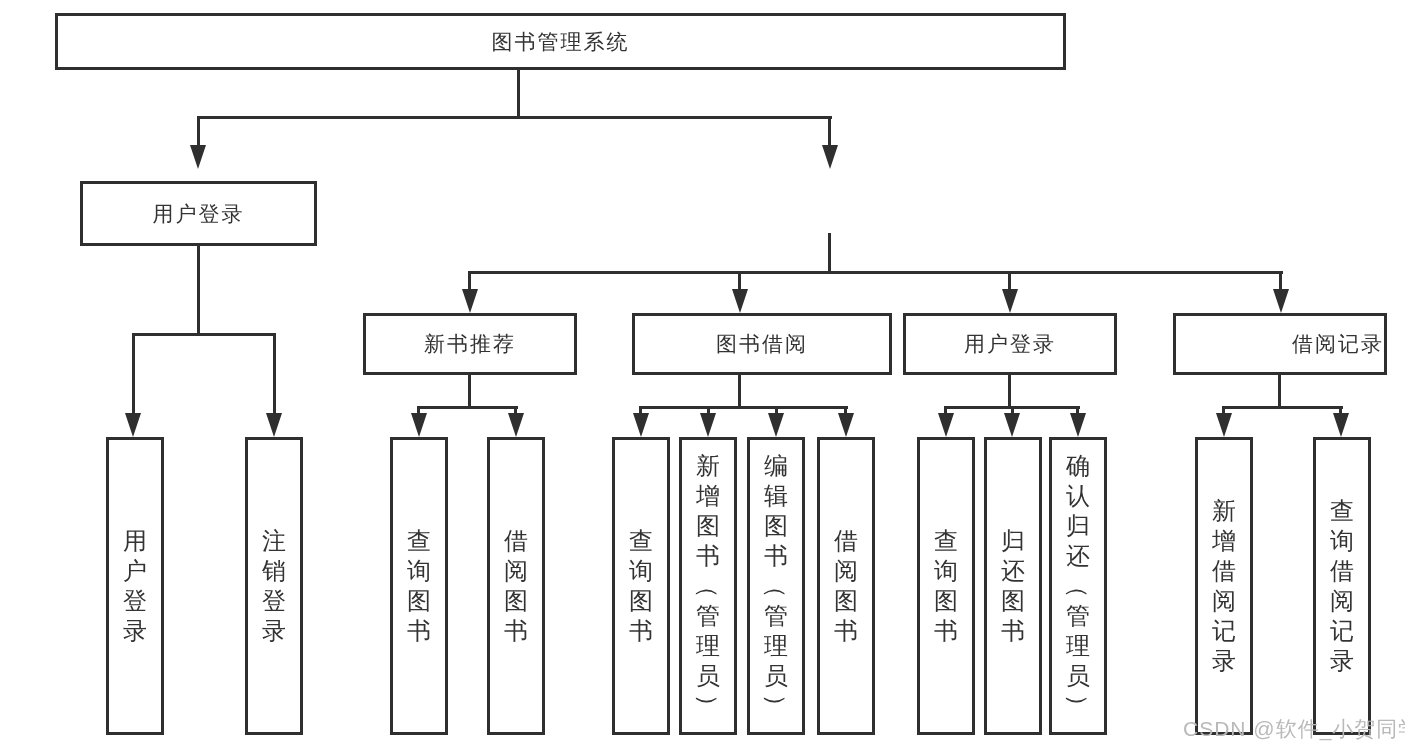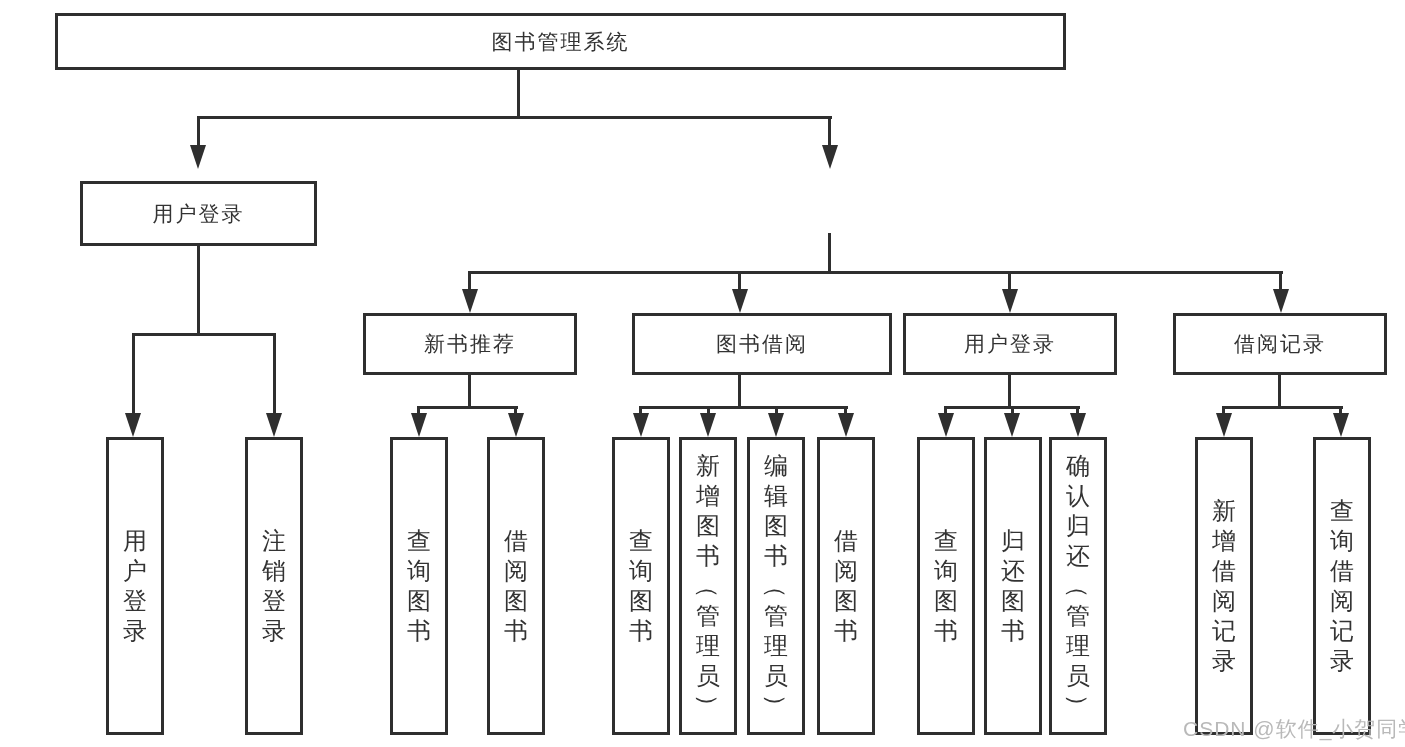--- a/index.html
+++ b/index.html
@@ -98,21 +98,21 @@
 
   <div class="node" style="left:363px; top:313px; width:214px; height:62px;text-align:right;">
     <span>新书推荐</span>
   </div>
   <div class="node" style="left:632px; top:313px; width:260px; height:62px;">
     <span>图书借阅</span>
   </div>
   <div class="node" style="left:903px; top:313px; width:214px; height:62px;">
     <span>用户登录</span>
   </div>
-  <div class="node" style="left:1173px; top:313px; width:214px; height:62px;">
+  <div class="node" style="left:1173px; top:313px; width:214px; height:62px;justify-content:flex-end;">
     <span>借阅记录</span>
   </div>
 
   <div class="vl" style="left:468px; top:375px; height:34px;"></div>
   <div class="hl" style="left:418px; top:406px; width:100px;"></div>
   <div class="vl" style="left:417px; top:406px; height:10px;"></div>
   <div class="arrow" style="left:411px; top:413px;"></div>
   <div class="vl" style="left:514px; top:406px; height:10px;"></div>
   <div class="arrow" style="left:508px; top:413px;"></div>
 

